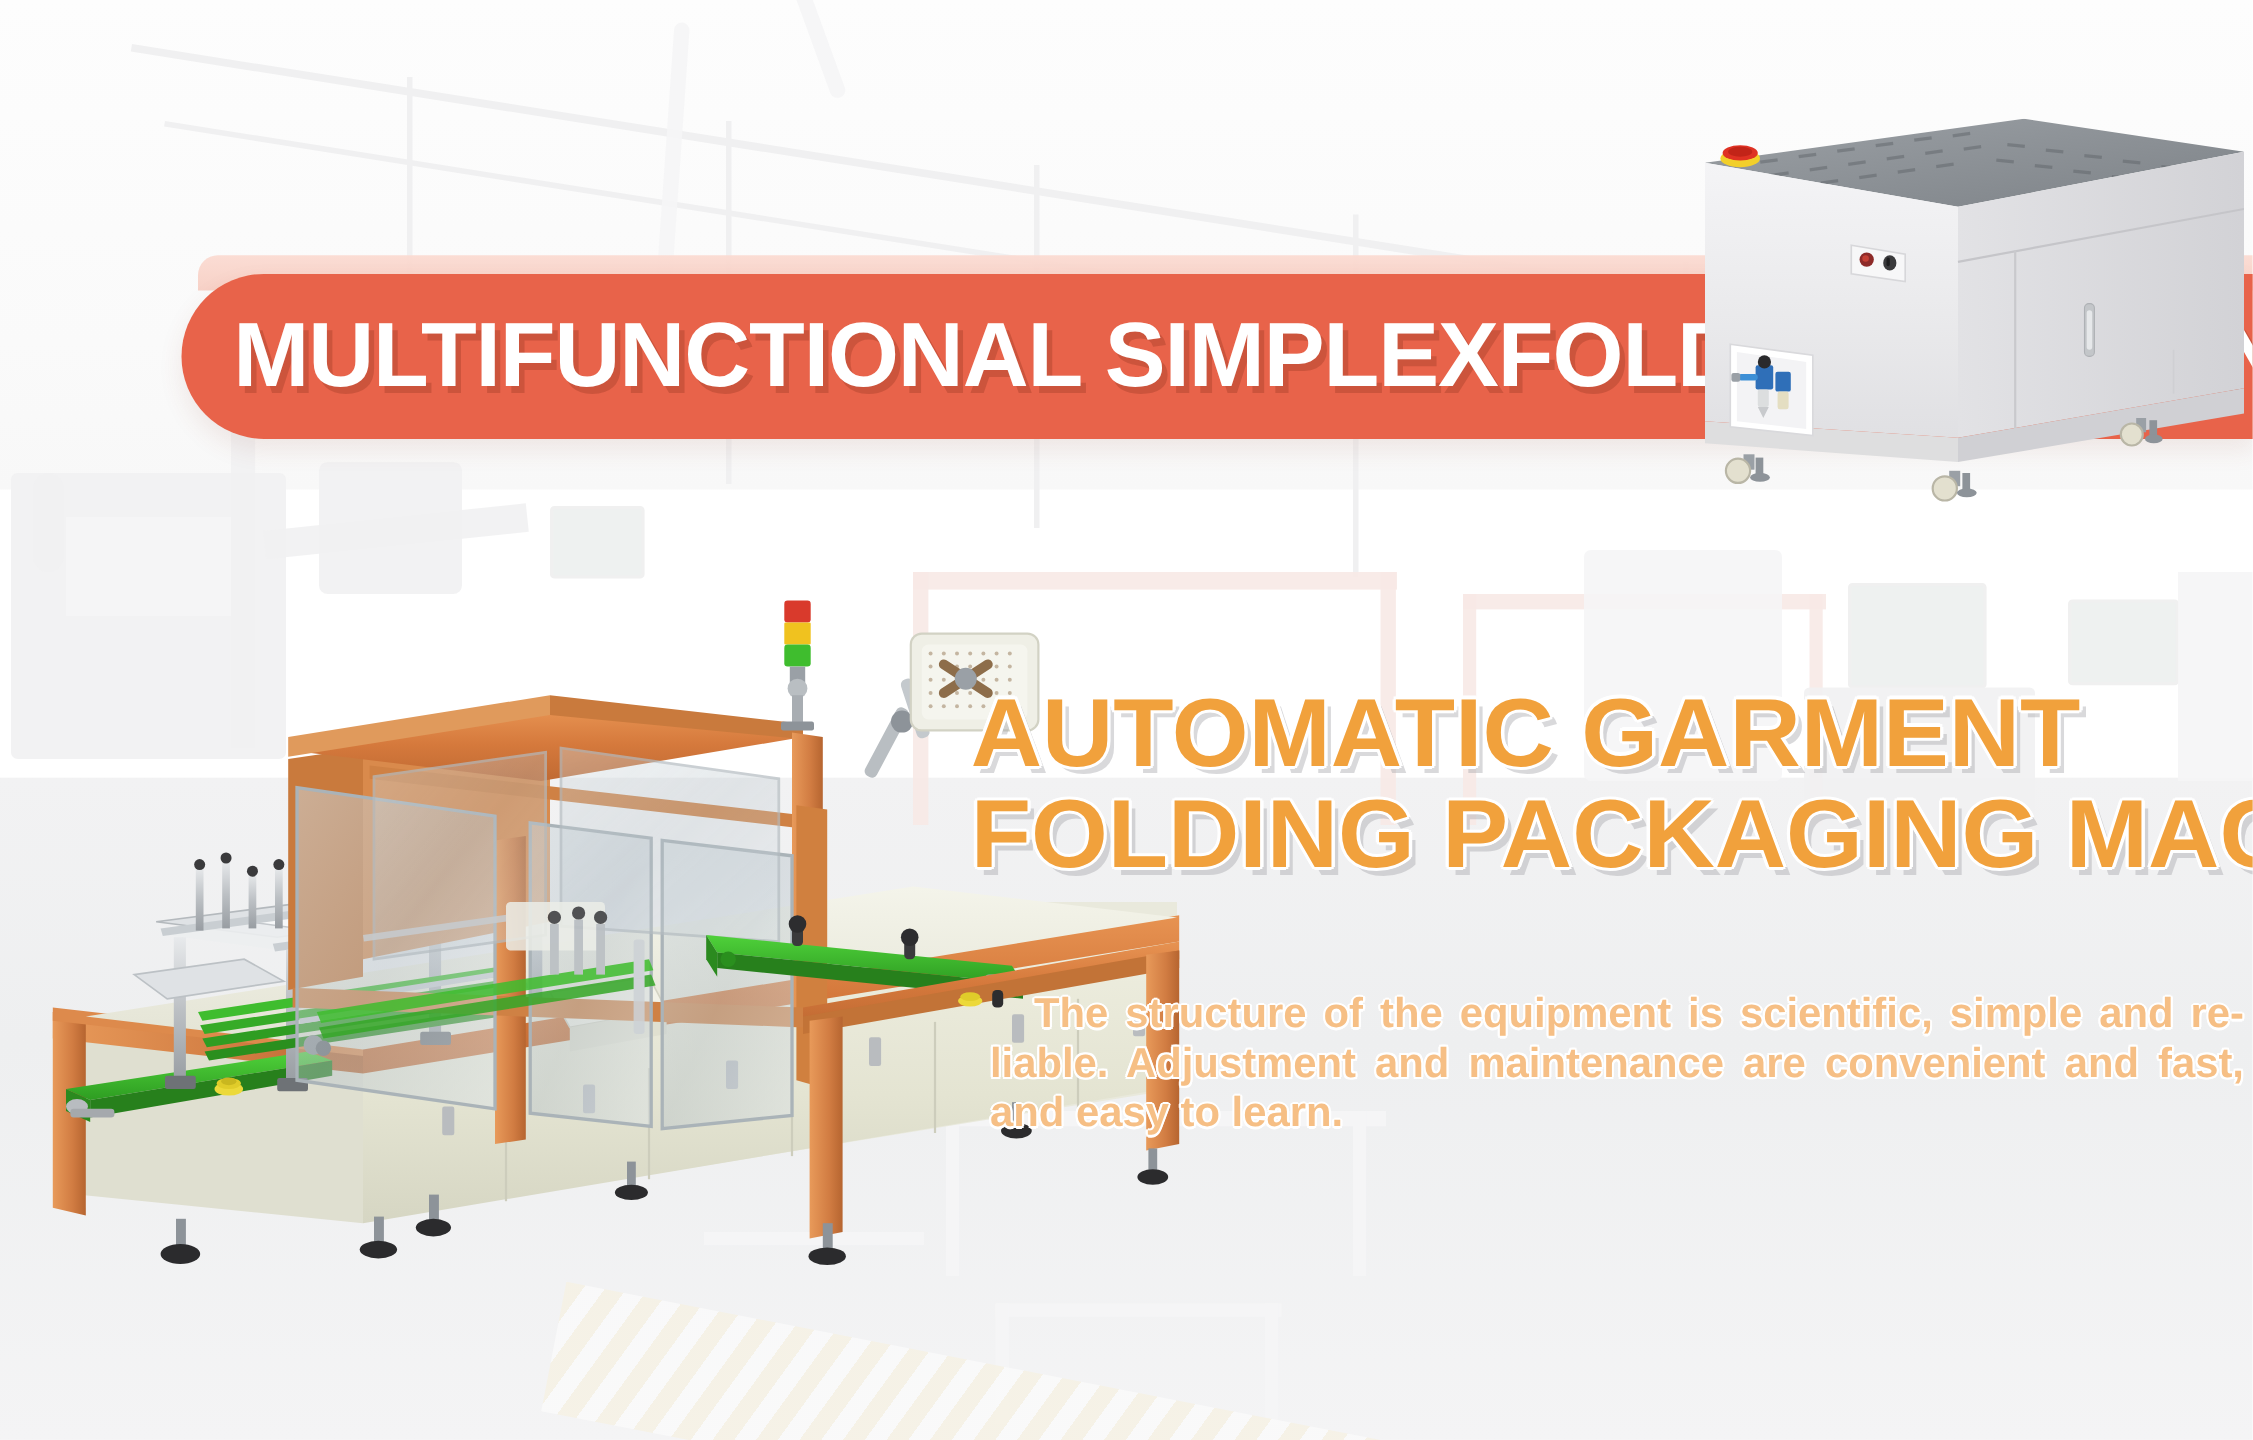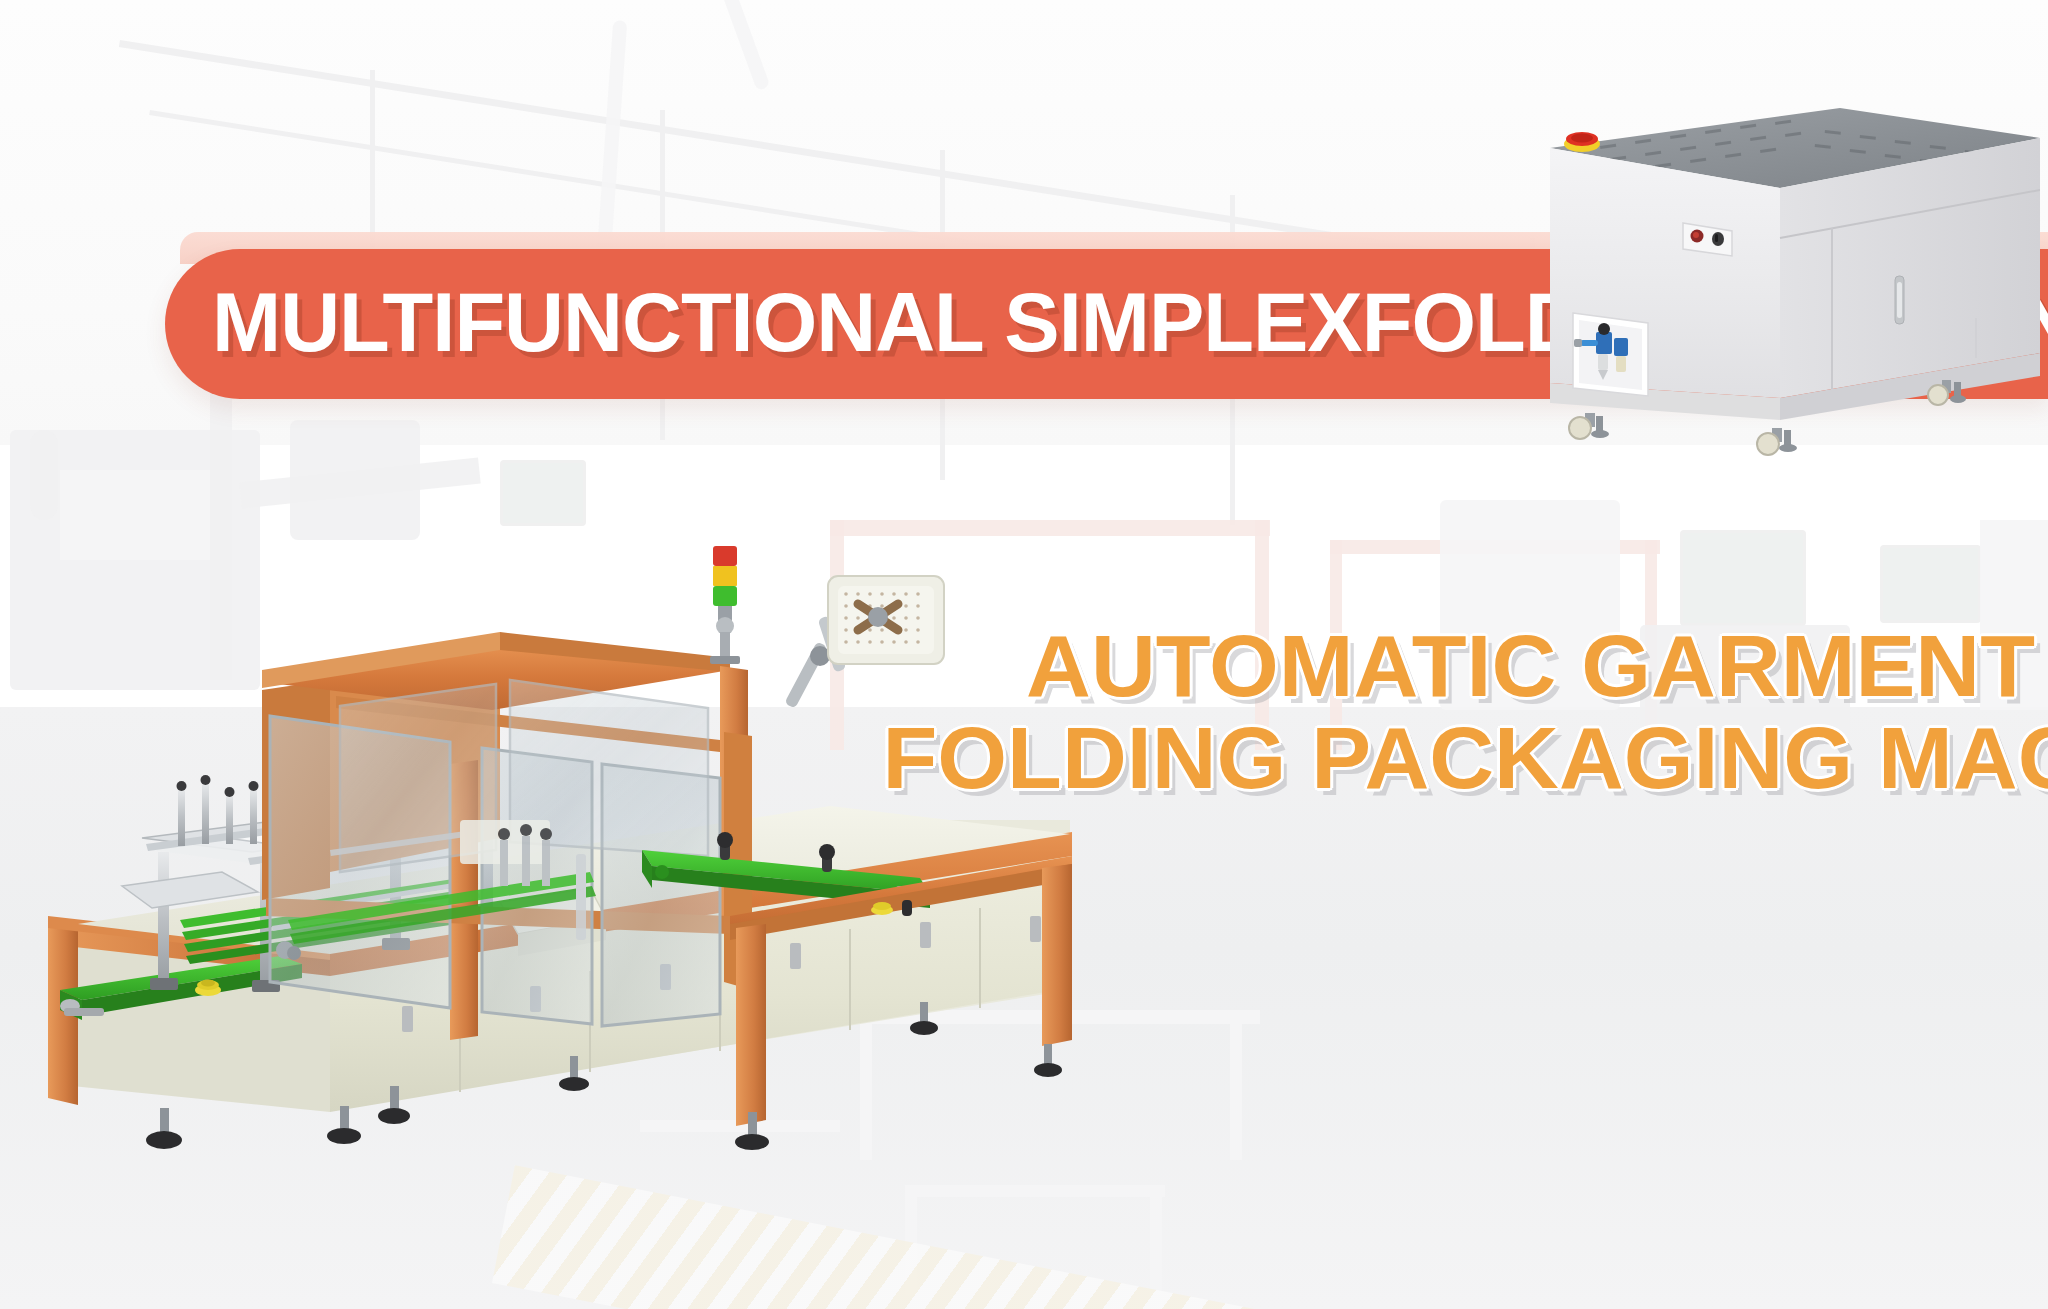--- a/index.html
+++ b/index.html
@@ -56,21 +56,21 @@
     font-size:83px;
     letter-spacing:-1px;
     transform:scaleX(1.0);
     white-space:nowrap;
     text-shadow:5px 6px 0 rgba(150,55,35,.34);
   }
 
   
   .headline{
     position:absolute;left:905px;top:620px;width:1130px;
-    text-align:right;
+    text-align:left;
     font-family:"Liberation Sans",sans-serif;
     font-weight:bold;
     color:#f1a13c;
     line-height:1.04;
     letter-spacing:0px;
     z-index:6;
   }
   .headline .hl{
     display:block;
     font-size:88px;
@@ -178,20 +178,21 @@
   <div class="banner"></div>
   <div class="banner-title">MULTIFUNCTIONAL SIMPLEXFOLDING MACHINE</div>
 
 
   <div class="headline">
     <span class="hl hl-1">AUTOMATIC GARMENT</span>
     <span class="hl hl-2">FOLDING PACKAGING MACHINE</span>
   </div>
 
   <div class="bodytext">
+    <p>The structure of the equipment is scientific, simple and re-liable. Adjustment and maintenance are convenient and fast, and easy to learn.</p>
   </div>
 
   <div class="unit-small">
     <svg width="500" height="350" viewBox="0 0 500 350">
       <defs>
         <linearGradient id="cabFront" x1="0" y1="0" x2="0" y2="1">
           <stop offset="0" stop-color="#f4f4f6"></stop>
           <stop offset="0.55" stop-color="#eaeaec"></stop>
           <stop offset="1" stop-color="#e0e0e3"></stop>
         </linearGradient>

